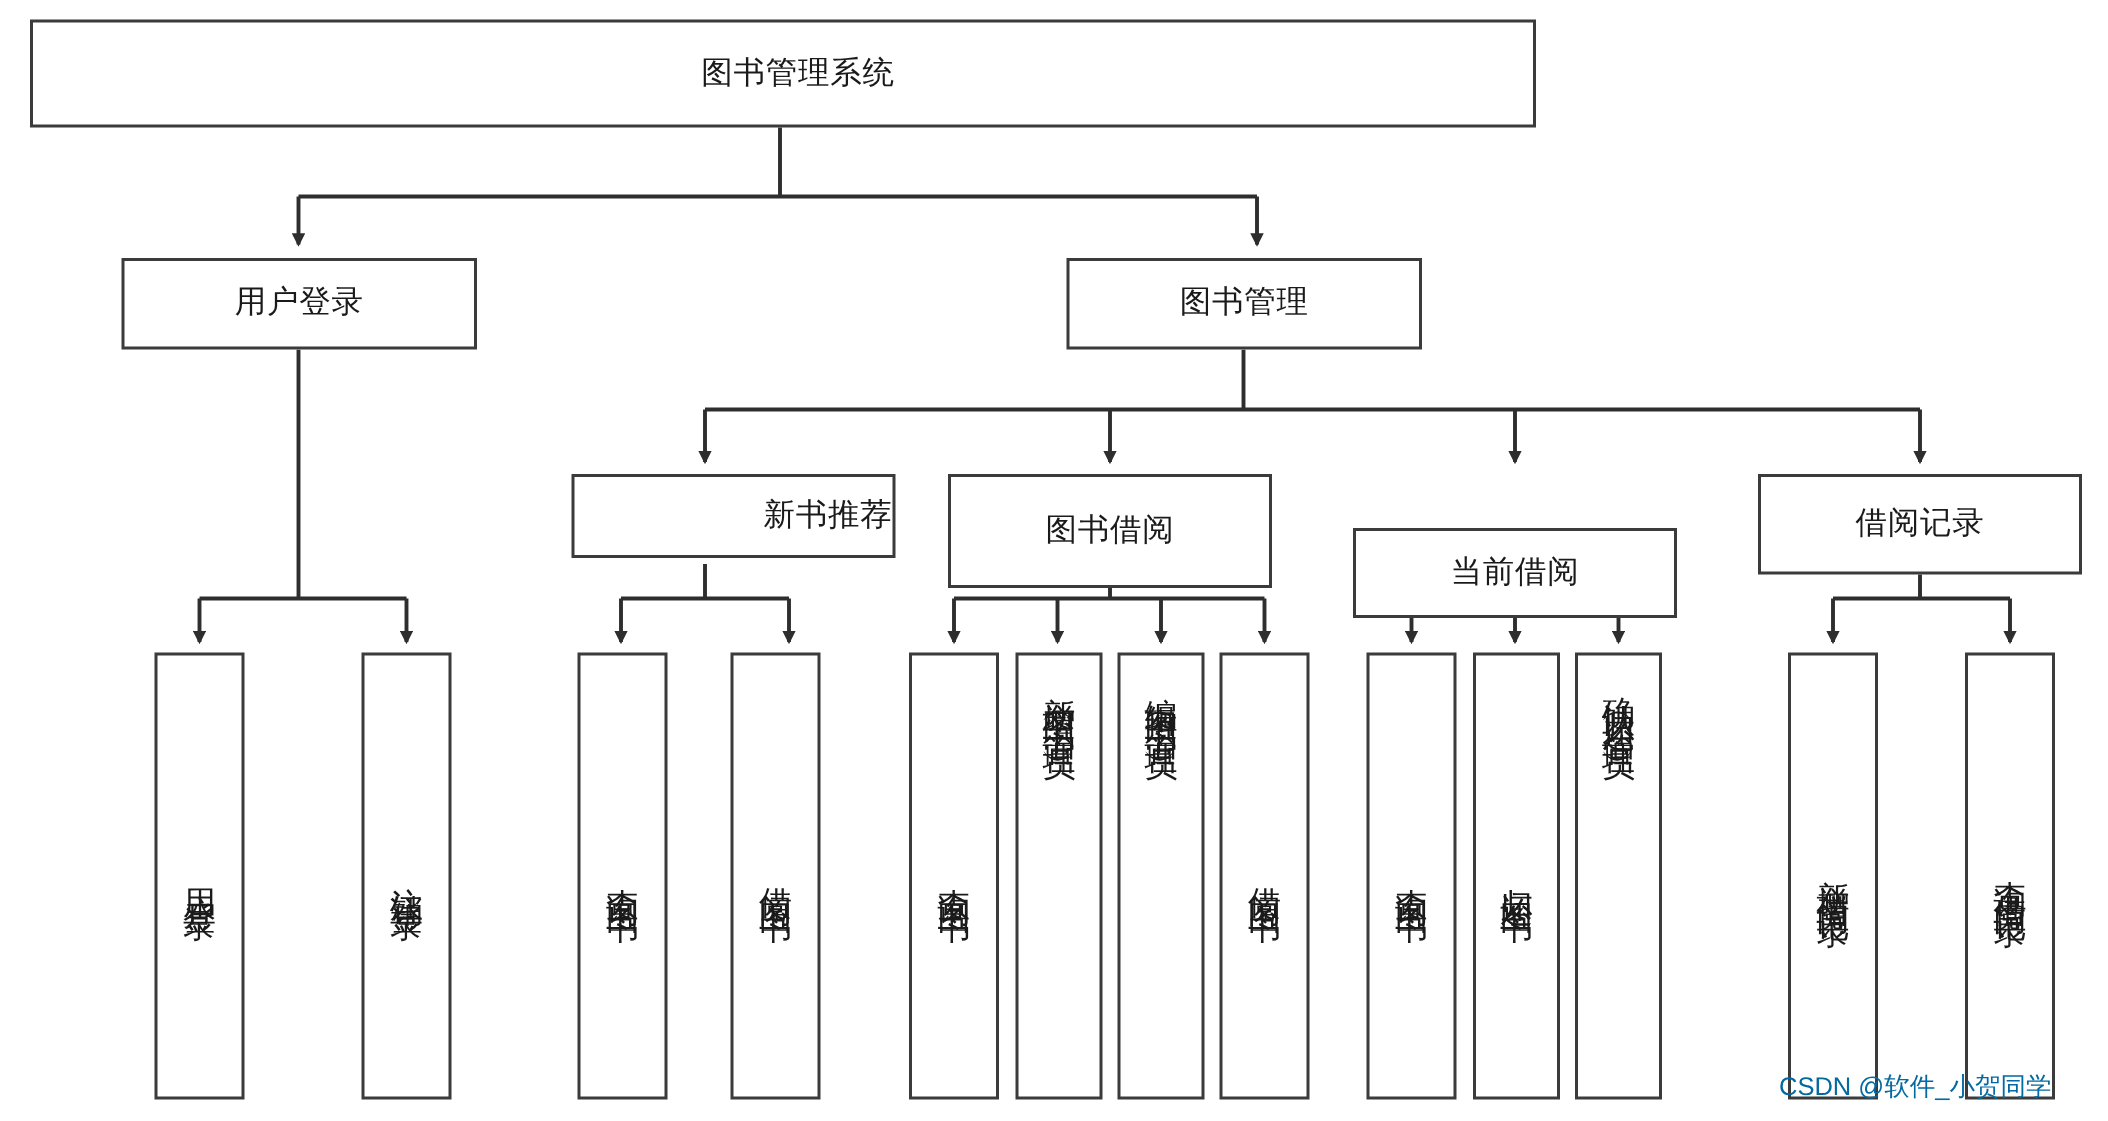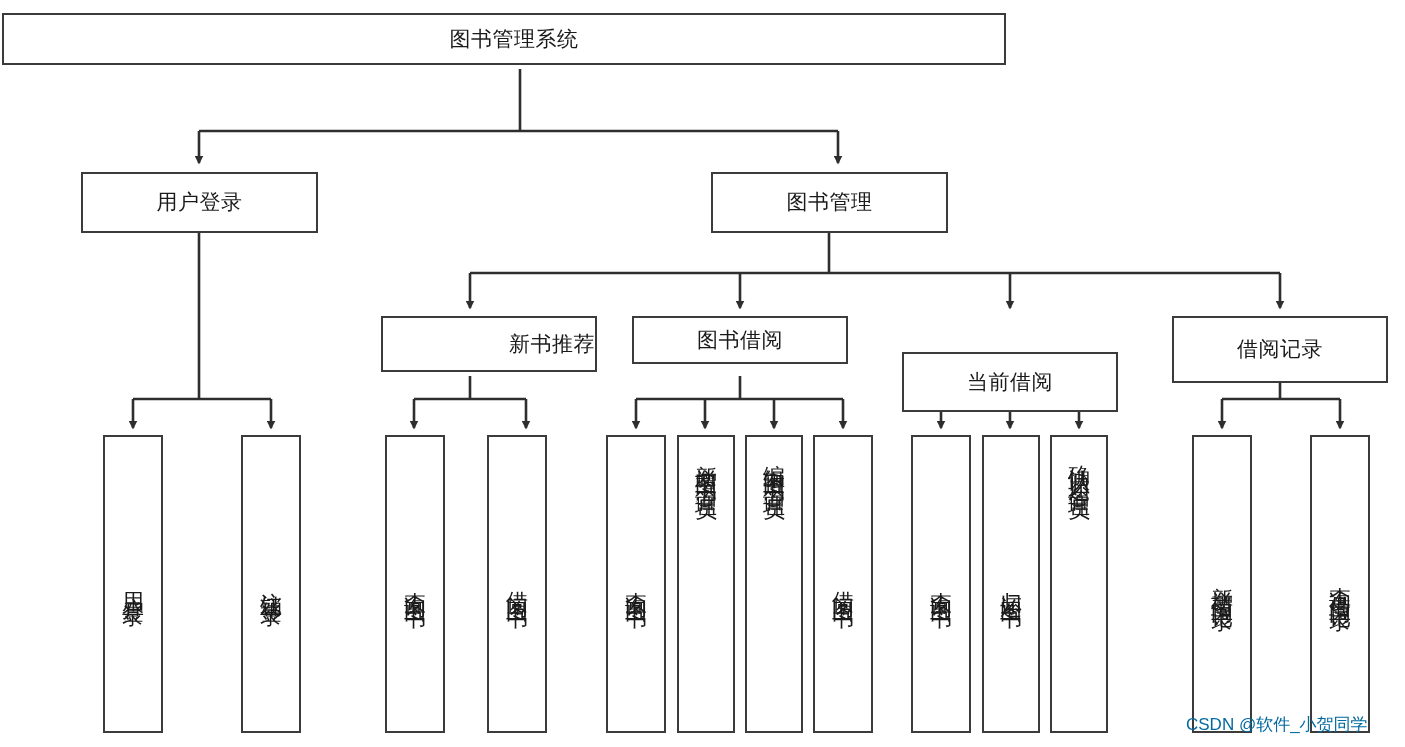--- a/index.html
+++ b/index.html
@@ -130,37 +130,37 @@
       <path d="M1010,399 L1010,428" marker-end="url(#arrowhead)"></path>
       <path d="M1079,399 L1079,428" marker-end="url(#arrowhead)"></path>
 
       <path d="M1280,376 L1280,399"></path>
       <path d="M1222,399 L1340,399"></path>
       <path d="M1222,399 L1222,428" marker-end="url(#arrowhead)"></path>
       <path d="M1340,399 L1340,428" marker-end="url(#arrowhead)"></path>
     </g>
   </svg>
 
-  <div class="node root h" style="left:2px; top:13px; width:1004px; height:52px;padding-left:20px;">
+  <div class="node root h" style="left:20px; top:13px; width:1004px; height:72px;padding-left:20px;">
     <span class="node-label">图书管理系统</span>
   </div>
 
   <div class="node h" style="left:81px; top:172px; width:237px; height:61px;">
     <span class="node-label">用户登录</span>
   </div>
 
   <div class="node h" style="left:711px; top:172px; width:237px; height:61px;text-align:center;">
     <span class="node-label">图书管理</span>
   </div>
 
   <div class="node h" style="left:381px; top:316px; width:216px; height:56px;justify-content:flex-end;">
     <span class="node-label">新书推荐</span>
   </div>
 
-  <div class="node h" style="left:632px; top:316px; width:216px; height:48px;">
+  <div class="node h" style="left:632px; top:316px; width:216px; height:76px;">
     <span class="node-label">图书借阅</span>
   </div>
 
   <div class="node h" style="left:902px; top:316px; width:216px; height:60px;margin-top:36px;">
     <span class="node-label">当前借阅</span>
   </div>
 
   <div class="node h" style="left:1172px; top:316px; width:216px; height:67px;">
     <span class="node-label">借阅记录</span>
   </div>

